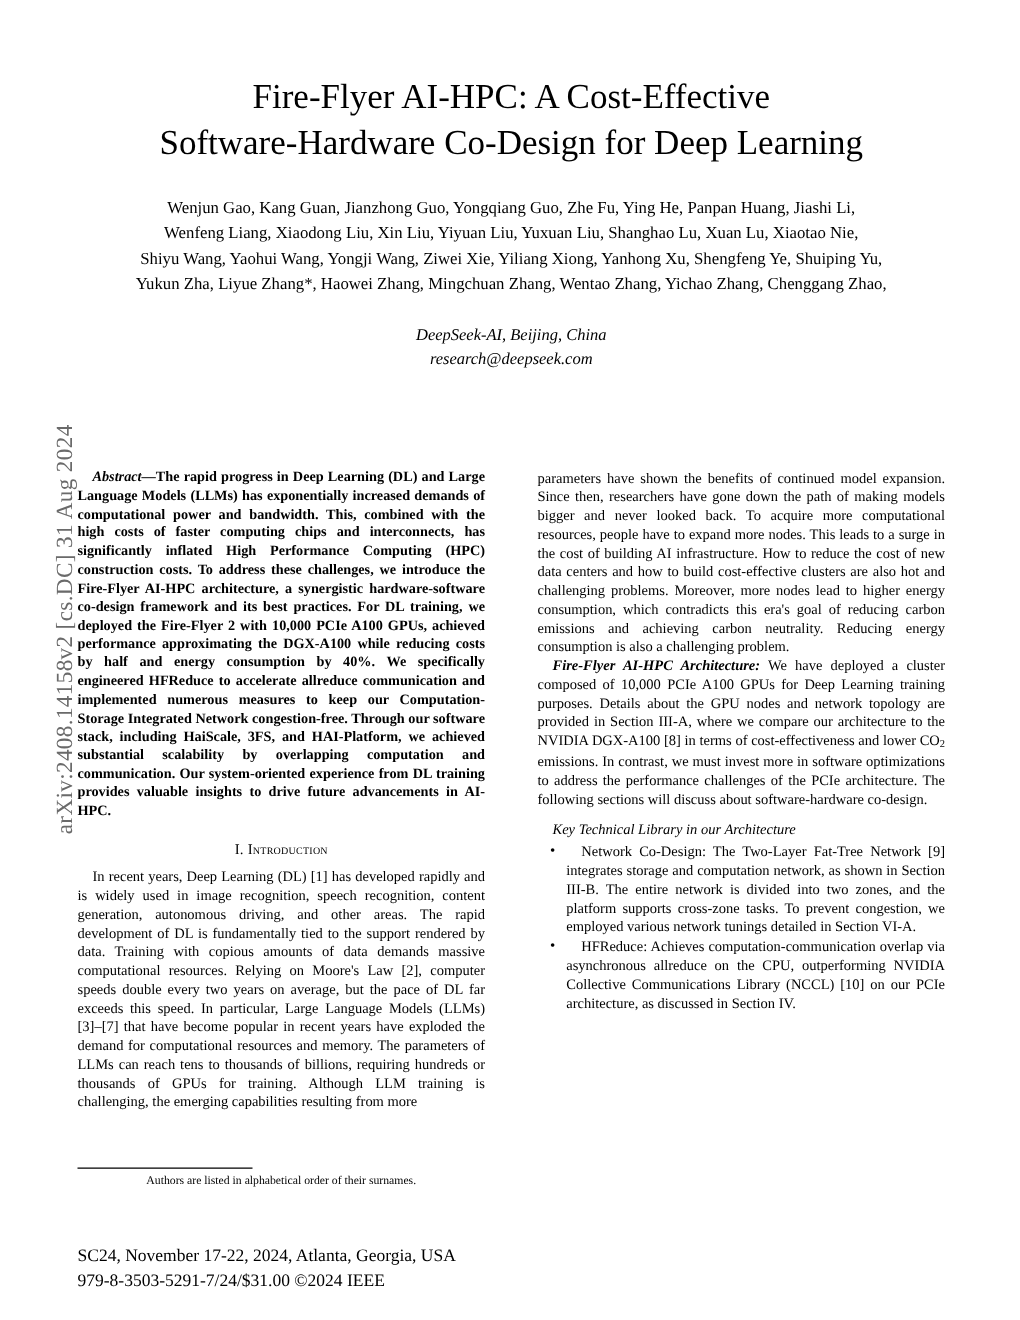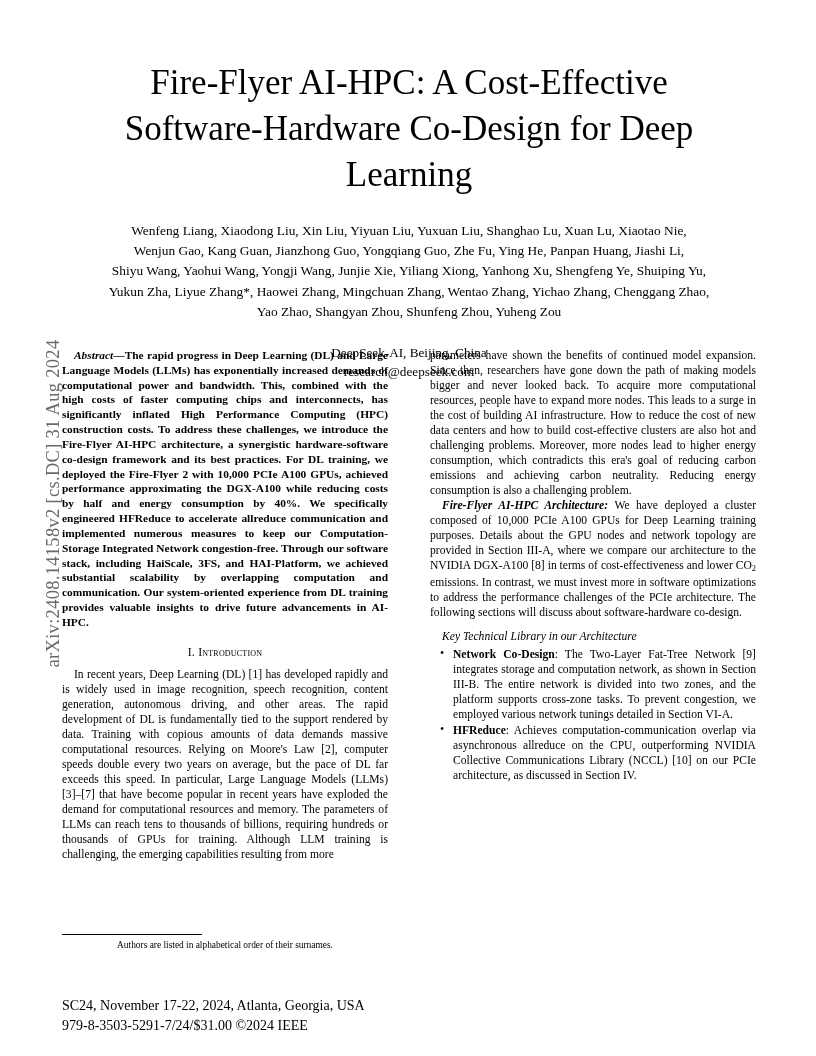--- a/index.html
+++ b/index.html
@@ -42,21 +42,21 @@
   .content {
     position: absolute;
     left: 62px;
     top: 60px;
     width: 694px;
   }
 
   
   .title {
     text-align: center;
-    font-size: 35px;
+    font-size: 28px;
     line-height: 1.32;
     margin: 0 0 0 0;
     padding: 0 8px;
     font-weight: normal;
   }
 
   
   .authors {
     text-align: center;
     font-size: 13.4px;
@@ -64,28 +64,29 @@
     margin-top: 22px;
     padding: 0 4px;
   }
   .authors .aline { display: block; }
 
   .affil {
     text-align: center;
     font-size: 13.2px;
     line-height: 1.42;
     margin-top: 22px;
+    font-style: italic;
   }
   .affil .aline { display: block; }
 
   
   .columns {
     position: absolute;
     left: 62px;
-    top: 348px;
+    top: 375px;
     width: 694px;
     height: 572px;
   }
   .col {
     position: absolute;
     top: 0;
     width: 326px;
   }
   .col-left  { left: 0; }
   .col-right { left: 368px; }
@@ -143,21 +144,21 @@
     text-align: justify;
     margin-bottom: 1px;
     position: relative;
   }
   ul.topics li .bullet {
     position: absolute;
     left: -13px;
     top: -0.5px;
     font-size: 12px;
   }
-  ul.topics li b { font-weight: bold; }
+  ul.topics li b { font-weight: normal; margin-left: 12px; }
 
   sub { font-size: 0.72em; vertical-align: -0.22em; }
 
   
   .footnote-area {
     position: absolute;
     left: 62px;
     top: 934px;
     width: 326px;
   }
@@ -192,25 +193,24 @@
   <div class="arxiv-stamp">arXiv:2408.14158v2  [cs.DC]  31 Aug 2024</div>
 
   <div class="content">
 
     <h1 class="title">
       <span>Fire-Flyer AI-HPC: A Cost-Effective</span><br>
       <span>Software-Hardware Co-Design for Deep Learning</span>
     </h1>
 
     <div class="authors">
+      <span class="aline">Wenjun Gao, Kang Guan, Jianzhong Guo, Yongqiang Guo, Zhe Fu, Ying He, Panpan Huang, Jiashi Li,</span>
       <span class="aline">Wenfeng Liang, Xiaodong Liu, Xin Liu, Yiyuan Liu, Yuxuan Liu, Shanghao Lu, Xuan Lu, Xiaotao Nie,</span>
-      <span class="aline">Wenjun Gao, Kang Guan, Jianzhong Guo, Yongqiang Guo, Zhe Fu, Ying He, Panpan Huang, Jiashi Li,</span>
-      <span class="aline">Shiyu Wang, Yaohui Wang, Yongji Wang, Junjie Xie, Yiliang Xiong, Yanhong Xu, Shengfeng Ye, Shuiping Yu,</span>
+      <span class="aline">Shiyu Wang, Yaohui Wang, Yongji Wang, Ziwei Xie, Yiliang Xiong, Yanhong Xu, Shengfeng Ye, Shuiping Yu,</span>
       <span class="aline">Yukun Zha, Liyue Zhang*, Haowei Zhang, Mingchuan Zhang, Wentao Zhang, Yichao Zhang, Chenggang Zhao,</span>
-      <span class="aline">Yao Zhao, Shangyan Zhou, Shunfeng Zhou, Yuheng Zou</span>
     </div>
 
     <div class="affil">
       <span class="aline">DeepSeek-AI, Beijing, China</span>
       <span class="aline">research@deepseek.com</span>
     </div>
 
   </div>
 
   <div class="columns">

